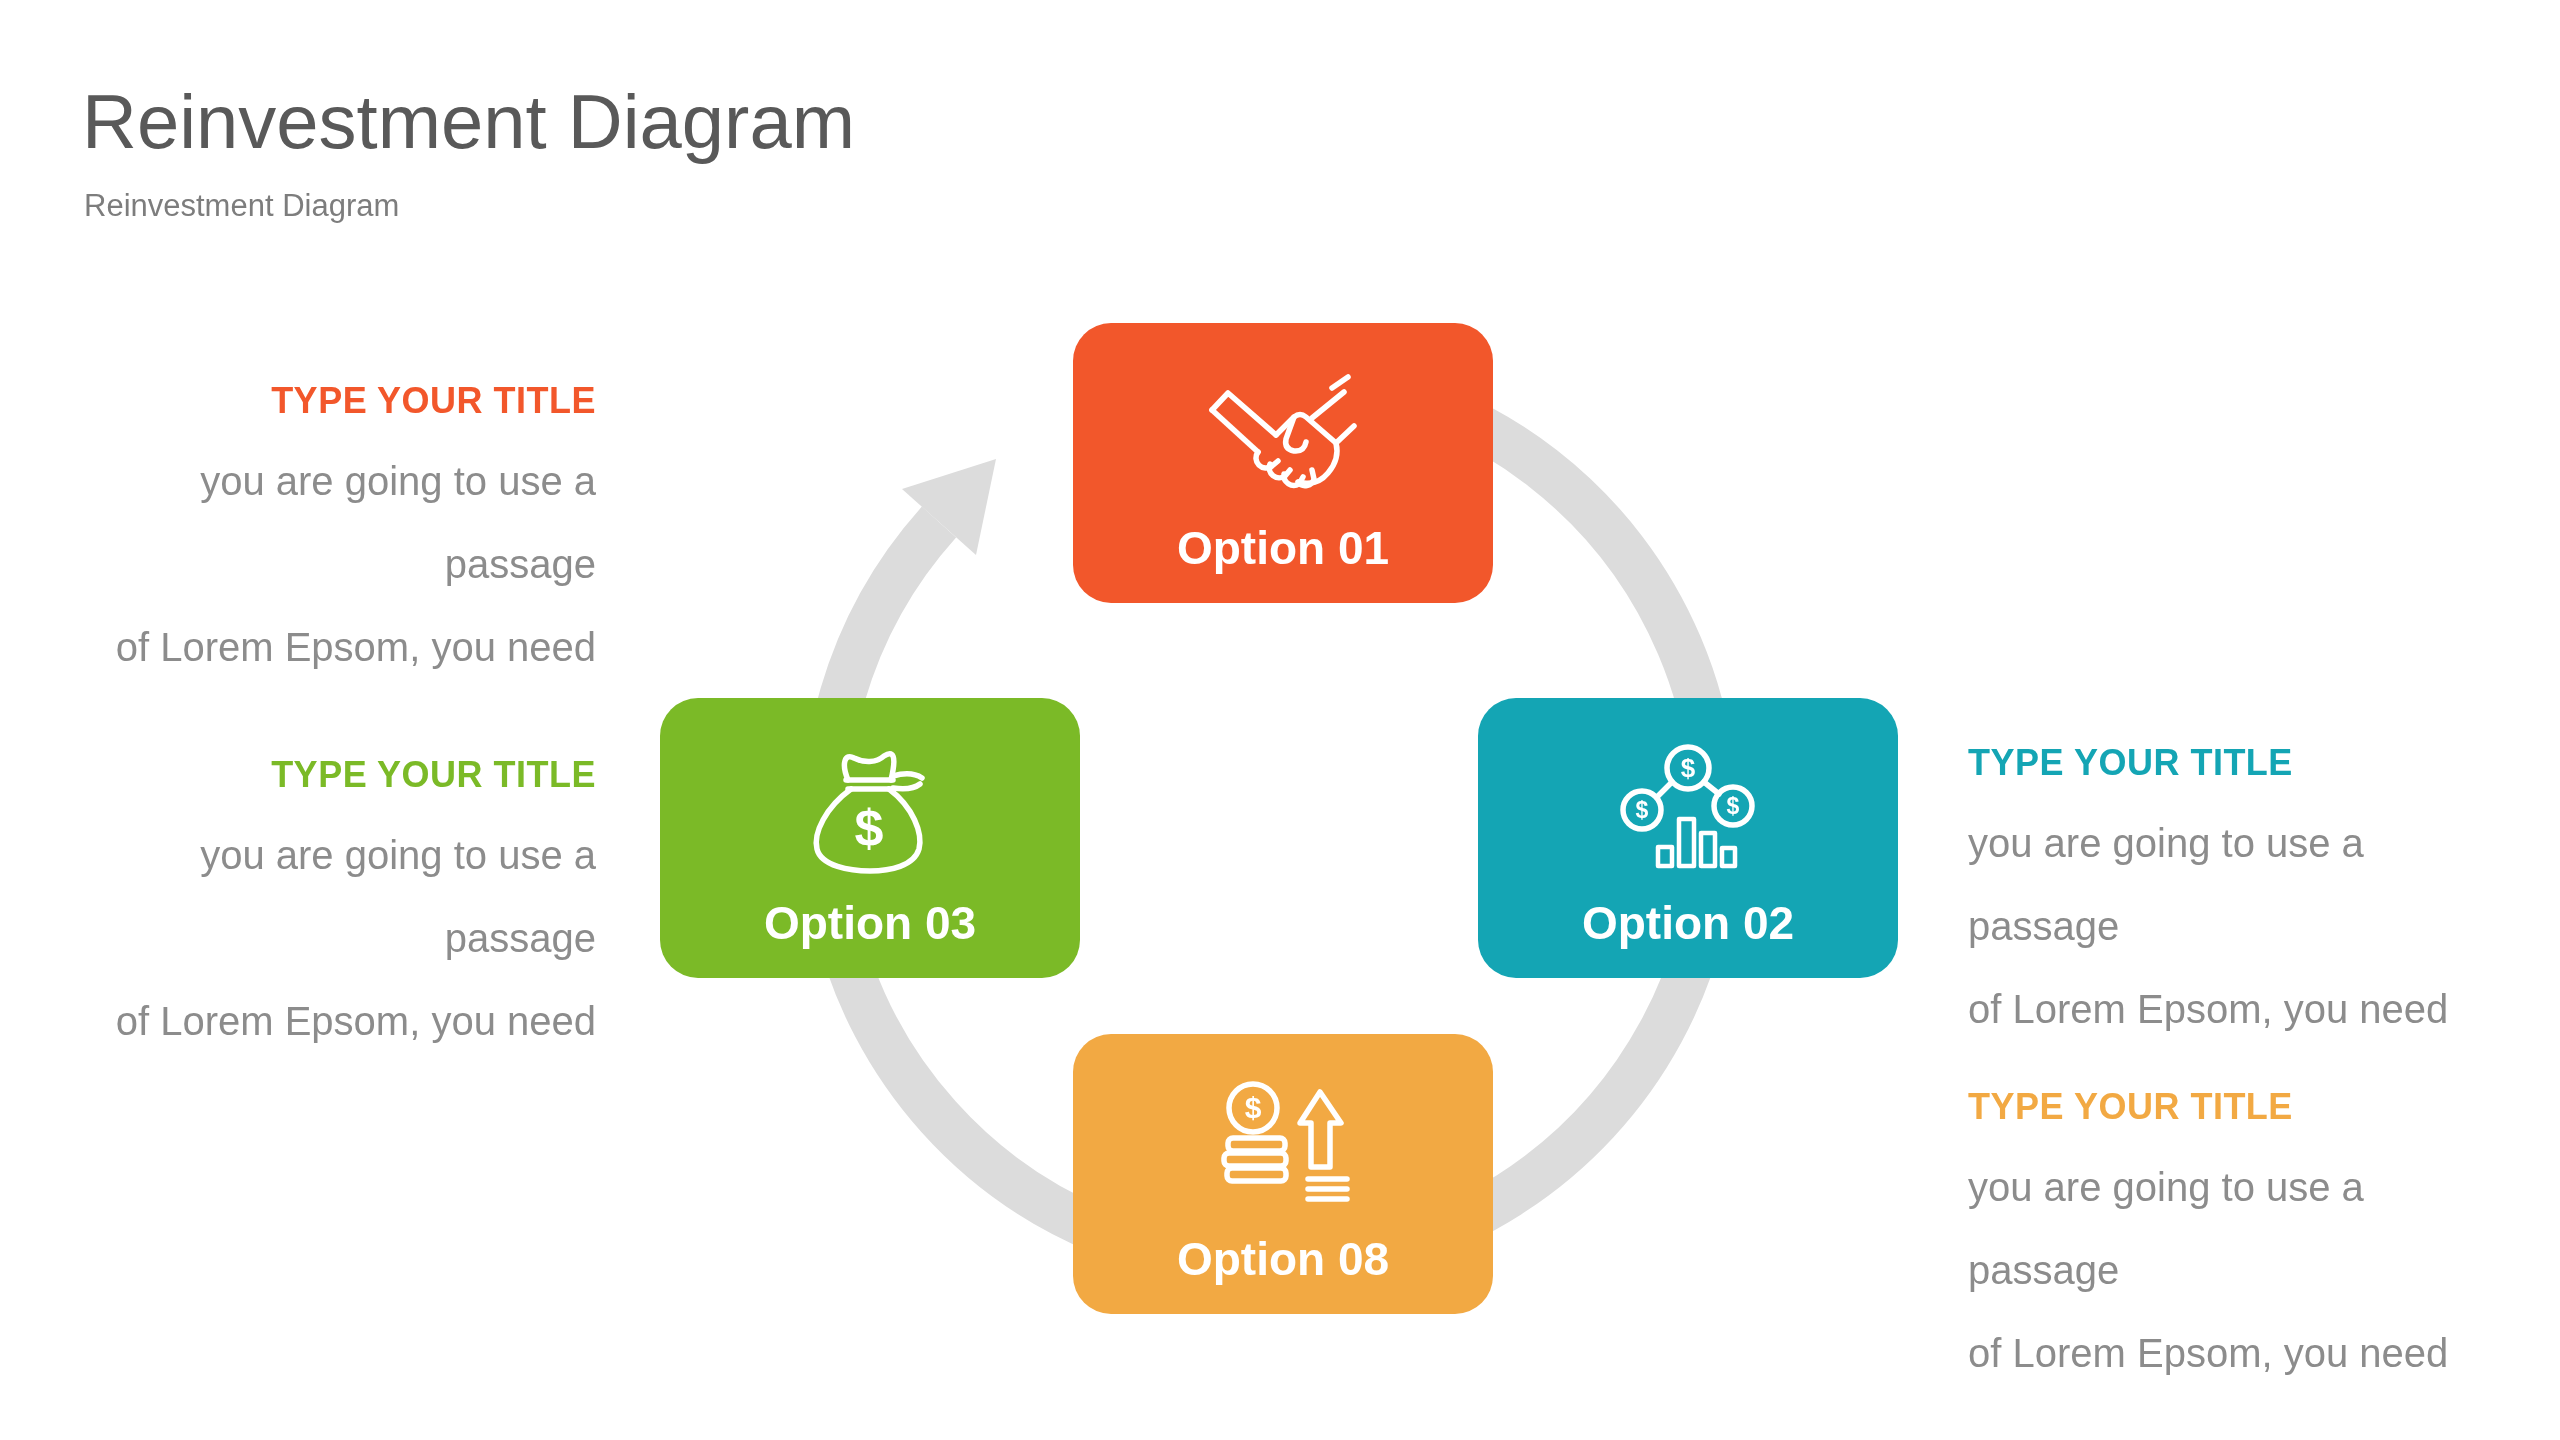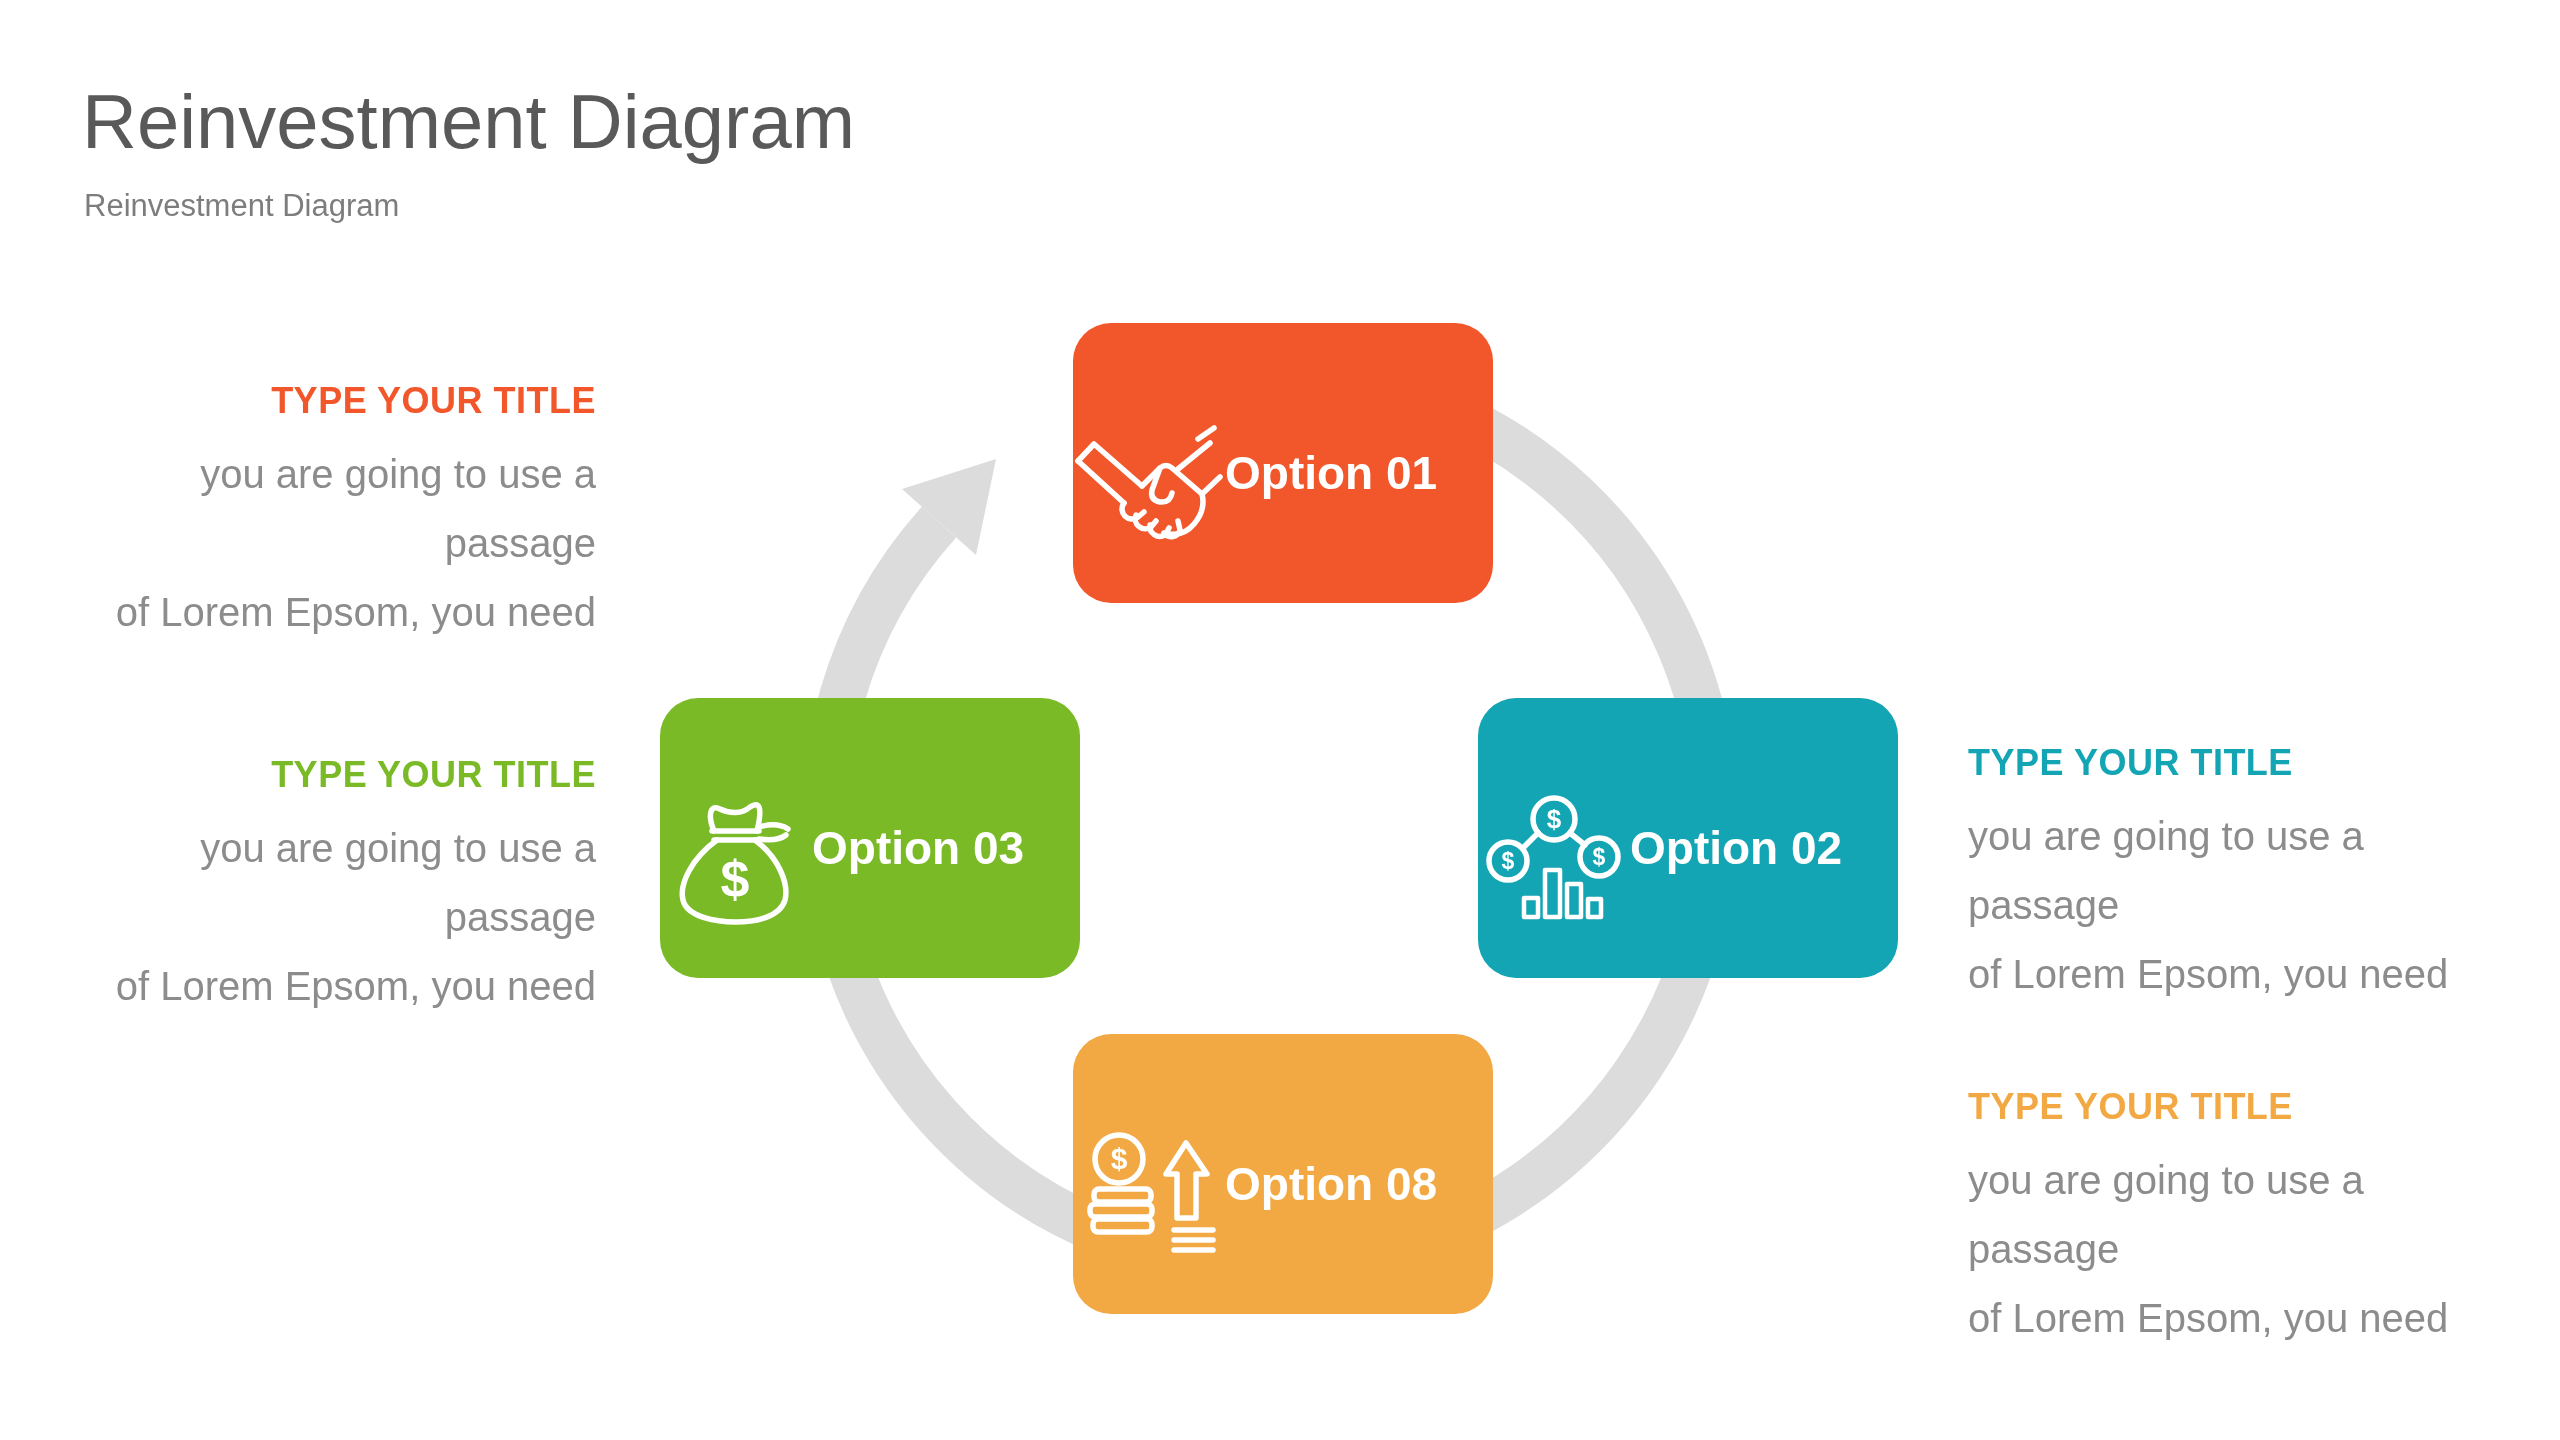--- a/index.html
+++ b/index.html
@@ -40,20 +40,21 @@
     top: 0;
   }
 
   
   .option-box {
     position: absolute;
     width: 420px;
     height: 280px;
     border-radius: 38px;
     display: flex;
+    flex-direction: column;
     align-items: center;
   }
   .option-box .icon-wrap {
     margin-top: 44px;
     height: 134px;
     display: flex;
     align-items: center;
     justify-content: center;
   }
   .option-box .option-label {
@@ -70,21 +71,21 @@
   
   .callout { position: absolute; width: 540px; }
   .callout .c-title {
     font-size: 36px;
     font-weight: bold;
     letter-spacing: 0.5px;
   }
   .callout .c-body {
     margin-top: 18px;
     font-size: 40px;
-    line-height: 69px;
+    line-height: 83px;
     color: #8c8c8c;
   }
   .align-right { text-align: right; }
   .align-left  { text-align: left; }
   .callout-1 { left: 56px;   top: 380px; }
   .callout-2 { left: 56px;   top: 754px; }
   .callout-3 { left: 1968px; top: 742px; }
   .callout-4 { left: 1968px; top: 1086px; }
 
   

